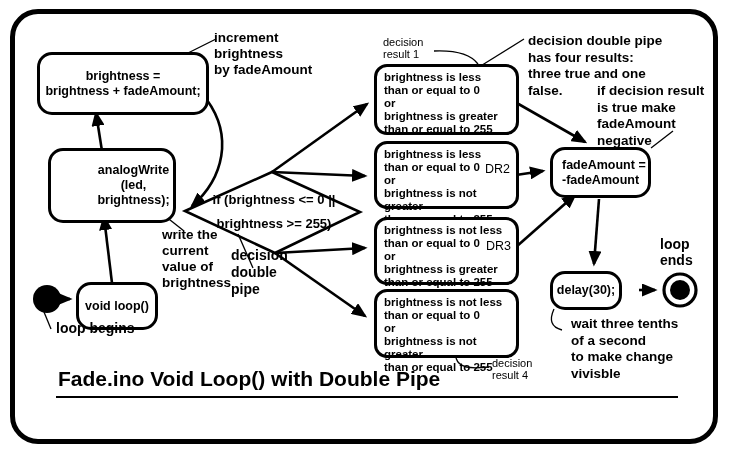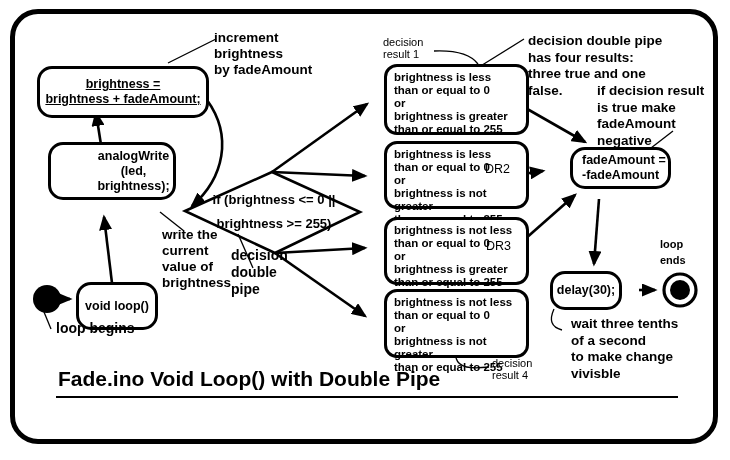--- a/index.html
+++ b/index.html
@@ -15,21 +15,21 @@
   .pre{white-space:pre-line;}
   .abs{position:absolute;}
   .node{
     position:absolute;border:3px solid #000;border-radius:15px;background:#fff;
     box-sizing:border-box;font-weight:bold;font-size:12.5px;line-height:15px;
     display:flex;align-items:center;justify-content:center;text-align:center;
   }
   .resultbox{
     position:absolute;border:3px solid #000;border-radius:13px;background:#fff;
     box-sizing:border-box;font-weight:bold;font-size:11.5px;line-height:12.9px;
-    padding:4px 2px 0 7px;text-align:left;margin-left:10px;
+    padding:4px 2px 0 7px;text-align:left;
   }
   .note{font-weight:bold;font-size:13.5px;line-height:16px;}
   .smalllabel{font-weight:normal;font-size:11px;line-height:12px;}
   .drlabel{font-weight:normal;font-size:12.5px;}
   #diamond-label{
     position:absolute;left:190px;top:188px;width:168px;text-align:center;
     font-weight:bold;font-size:13px;line-height:24px;
   }
   #fadeamount-box{justify-content:flex-start;text-align:left;padding-left:9px;}
   #title{position:absolute;left:58px;top:367px;font-weight:bold;font-size:21px;}
@@ -79,24 +79,24 @@
       <path d="M253,268 L238,234"></path>
     </g>
 
     <path d="M56,397 L678,397" stroke="#000" stroke-width="2"></path>
 
     <circle cx="47" cy="299" r="14" fill="#000"></circle>
     <circle cx="680" cy="290" r="16" fill="#fff" stroke="#000" stroke-width="3.2"></circle>
     <circle cx="680" cy="290" r="10" fill="#000"></circle>
   </svg>
 
-  <div class="node pre" id="brightness-box" style="left:37px;top:66px;width:172px;height:52px;text-decoration:underline;">brightness =
+  <div class="node pre" id="brightness-box" style="left:37px;top:52px;width:172px;height:63px;">brightness =
 brightness + fadeAmount;</div>
 
-  <div class="node pre" style="left:48px;top:142px;width:128px;height:58px;padding-left:43px;">analogWrite
+  <div class="node pre" style="left:48px;top:148px;width:128px;height:75px;padding-left:43px;">analogWrite
 (led, brightness);</div>
 
   <div class="node pre" style="left:76px;top:282px;width:82px;height:48px;">void loop()</div>
 
   <div id="diamond-label" class="pre">if (brightness &lt;= 0 ||
 brightness &gt;= 255)</div>
 
   <div class="resultbox pre" style="left:374px;top:64px;width:145px;height:71px;">brightness is less
 than or equal to 0
 or
@@ -114,21 +114,21 @@
 or
 brightness is greater
 than or equal to 255</div>
 
   <div class="resultbox pre" style="left:374px;top:289px;width:145px;height:69px;">brightness is not less
 than or equal to 0
 or
 brightness is not greater
 than or equal to 255</div>
 
-  <div class="node pre" id="fadeamount-box" style="left:570px;top:147px;width:101px;height:42px;">fadeAmount =
+  <div class="node pre" id="fadeamount-box" style="left:550px;top:147px;width:101px;height:51px;">fadeAmount =
 -fadeAmount</div>
 
   <div class="node pre" style="left:550px;top:271px;width:72px;height:39px;">delay(30);</div>
 
   <div class="abs smalllabel pre" style="left:383px;top:36px;">decision
 result 1</div>
   <div class="abs smalllabel pre" style="left:492px;top:357px;">decision
 result 4</div>
   <div class="abs drlabel" style="left:485px;top:162px;">DR2</div>
   <div class="abs drlabel" style="left:486px;top:239px;">DR3</div>
@@ -145,21 +145,21 @@
 double
 pipe</div>
   <div class="abs note pre" style="left:528px;top:33px;line-height:16.5px;">decision double pipe
 has four results:
 three true and one
 false.</div>
   <div class="abs note pre" style="left:597px;top:83px;line-height:16.5px;">if decision result
 is true make
 fadeAmount
 negative</div>
-  <div class="abs note pre" style="left:660px;top:236px;font-size:11px;">loop
+  <div class="abs note pre" style="left:660px;top:236px;font-size:14px;">loop
 ends</div>
   <div class="abs note pre" style="left:556px;top:316px;line-height:16.5px;margin-left:15px;">wait three tenths
 of a second
 to make change
 vivisble</div>
 
   <div id="title">Fade.ino Void Loop() with Double Pipe</div>
 </div>
 
 </body></html>

